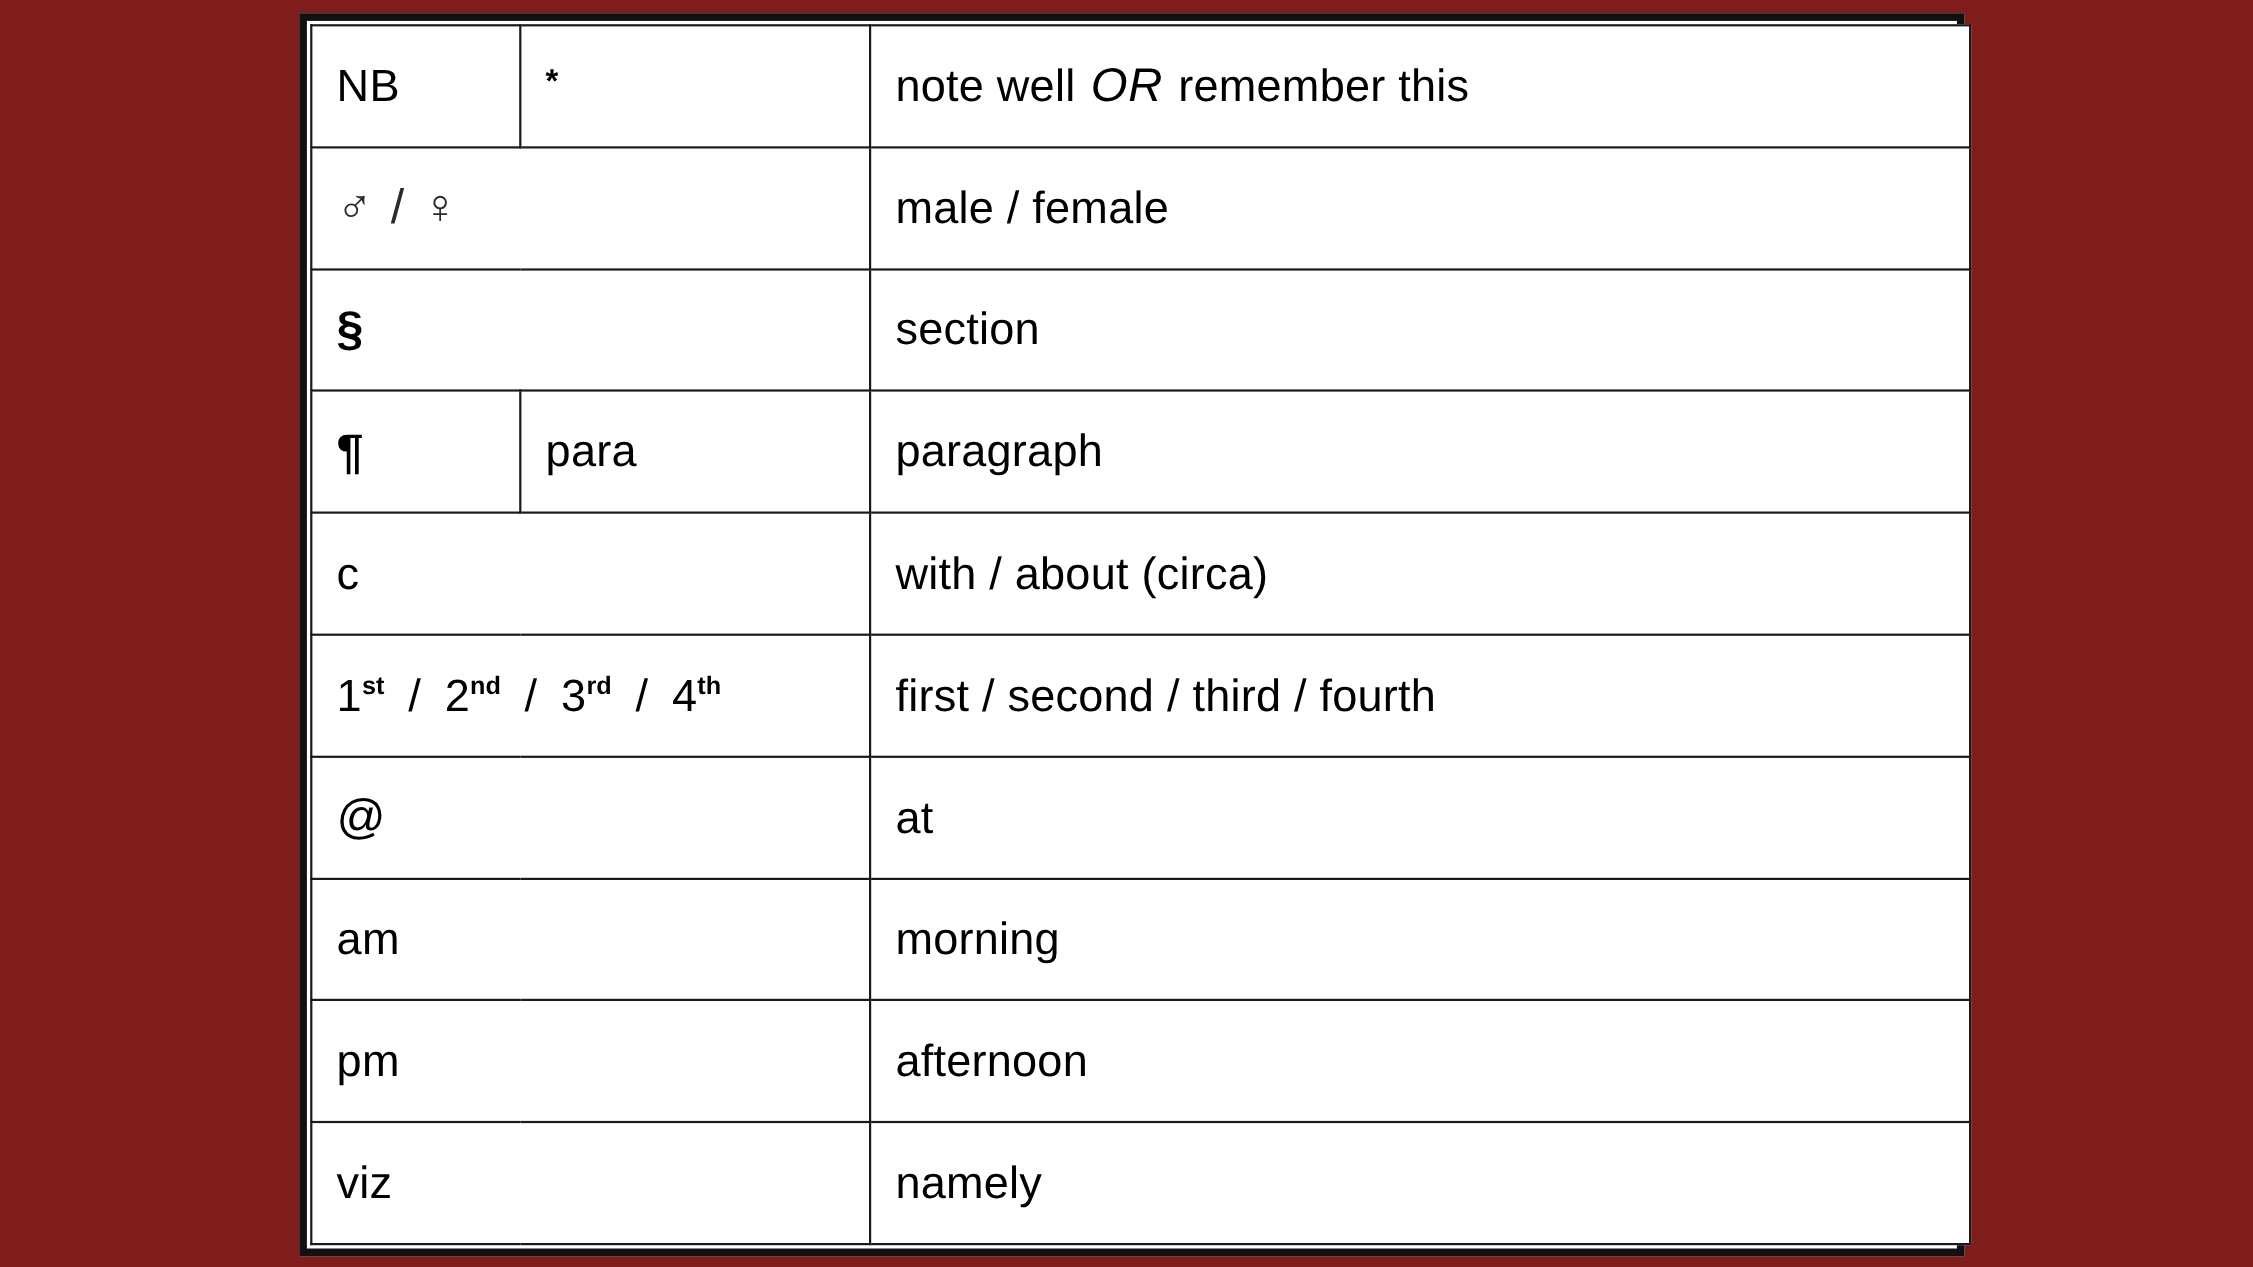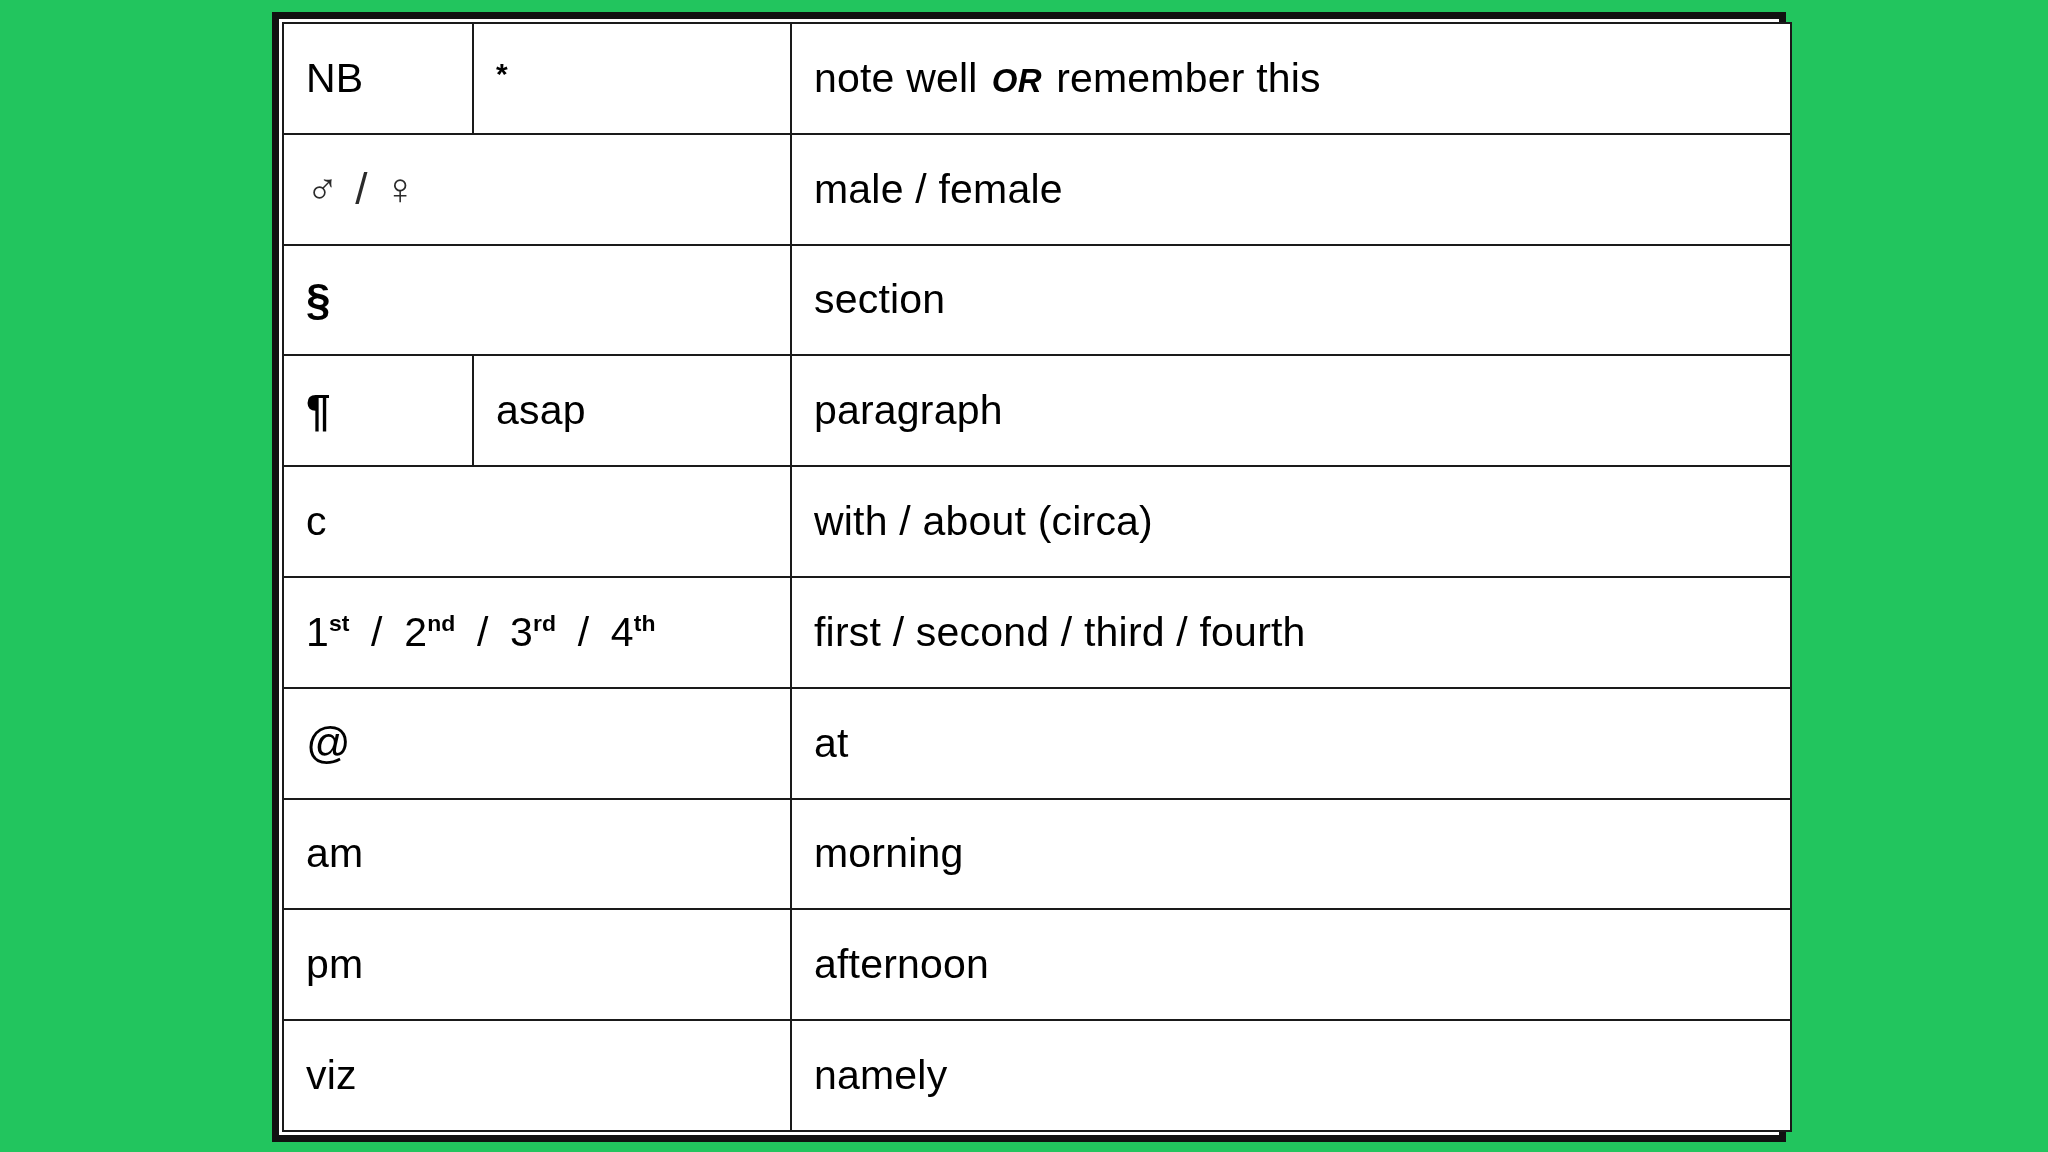--- a/index.html
+++ b/index.html
@@ -22,21 +22,21 @@
     position: absolute;
     inset: 0;
     background: #fbfbfb;
   }
   .slide-area {
     position: absolute;
     left: 0;
     top: 0;
     width: 2048px;
     height: 1152px;
-    background: #22c55e;
+    background: #7f1d1d;
   }
 
   
   .table-wrap {
     position: absolute;
     left: 272px;
     top: 12px;
     width: 1514px;
     height: 1130px;
     box-sizing: border-box;
@@ -82,22 +82,22 @@
     font-size: 30px;
     font-weight: 700;
     position: relative;
     top: -8px;
     display: inline-block;
   }
 
   
   .or-word {
     font-style: italic;
-    font-weight: 700;
-    font-size: 33px;
+    font-weight: 400;
+    font-size: 43px;
     padding: 0 14px;
     letter-spacing: 0.5px;
   }
 
   
   .gender-symbols {
     font-size: 44px;
     font-weight: 300;
     color: #2b2b2b;
     letter-spacing: 2px;
@@ -165,21 +165,21 @@
             <td class="mean-cell">male / female</td>
           </tr>
 
           <tr>
             <td class="abbr-cell" colspan="2"><span class="sect-glyph">§</span></td>
             <td class="mean-cell">section</td>
           </tr>
 
           <tr>
             <td class="abbr-cell"><span class="pilcrow-glyph">¶</span></td>
-            <td class="alt-cell">asap</td>
+            <td class="alt-cell">para</td>
             <td class="mean-cell">paragraph</td>
           </tr>
 
 
           <tr>
             <td class="abbr-cell" colspan="2">c</td>
             <td class="mean-cell">with / about (circa)</td>
           </tr>
 
 

